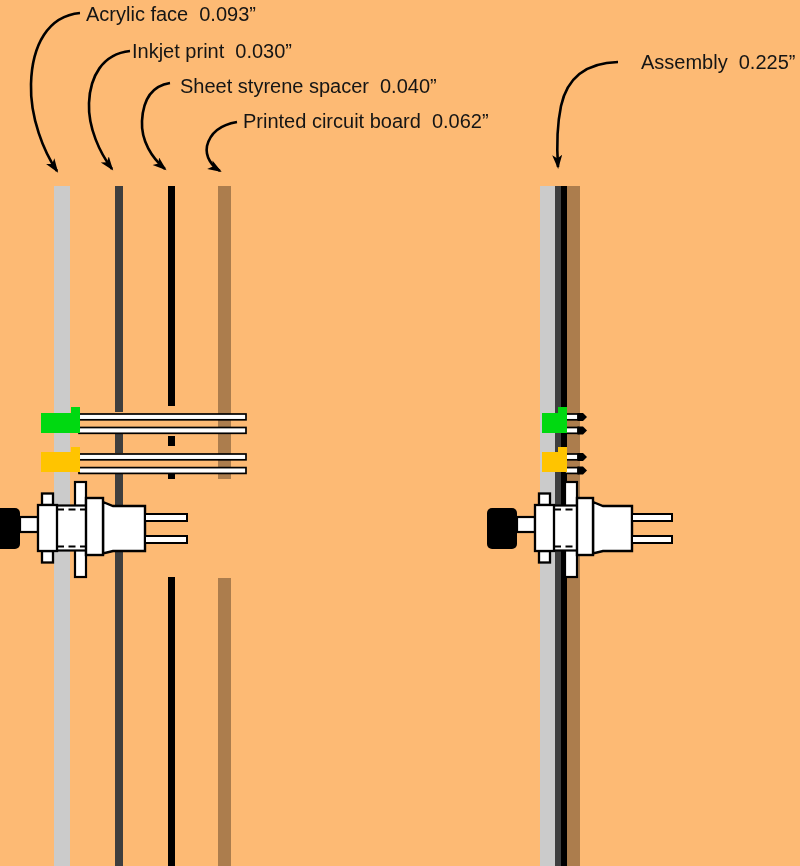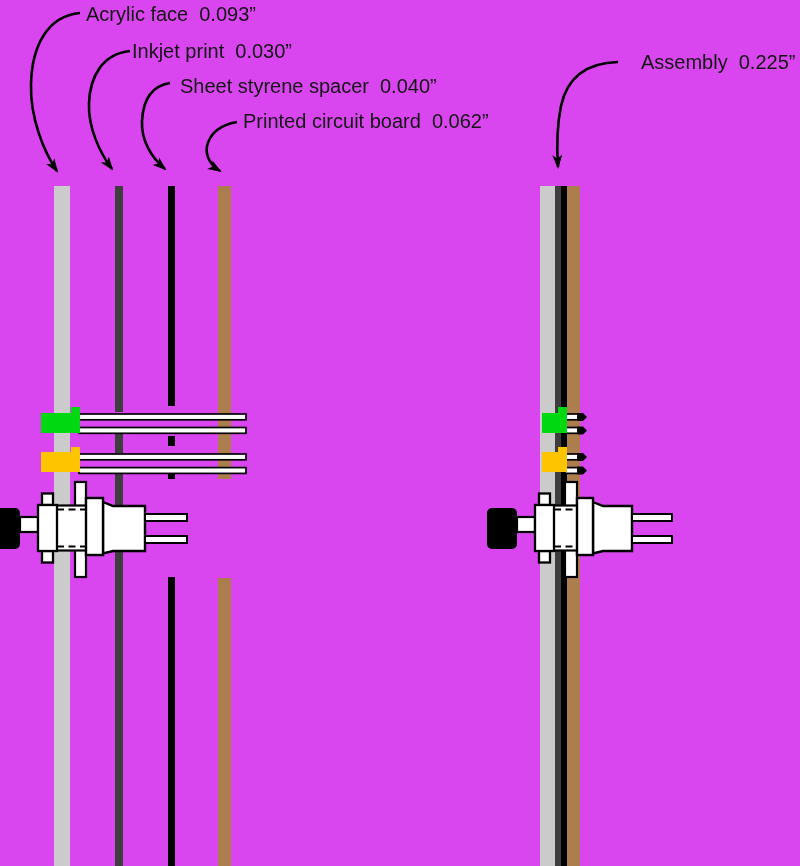--- a/index.html
+++ b/index.html
@@ -1,16 +1,16 @@
 <!DOCTYPE html>
 <html><head>
 <meta charset="utf-8">
 <style>
   html,body{margin:0;padding:0;background:#ffffff;}
-  .stage{position:relative;width:800px;height:866px;background:#d946ef;overflow:hidden;}
+  .stage{position:relative;width:800px;height:866px;background:#fdba74;overflow:hidden;}
   svg{display:block;}
   text{font-family:"Liberation Sans","DejaVu Sans",sans-serif;font-size:20px;fill:#151515;}
 </style>
 </head>
 <body>
 
 <div class="stage">
 <svg width="800" height="866" viewBox="0 0 800 866">
   <defs>
     <marker id="ah" markerUnits="userSpaceOnUse" markerWidth="18" markerHeight="14" refX="12" refY="5" orient="auto">

